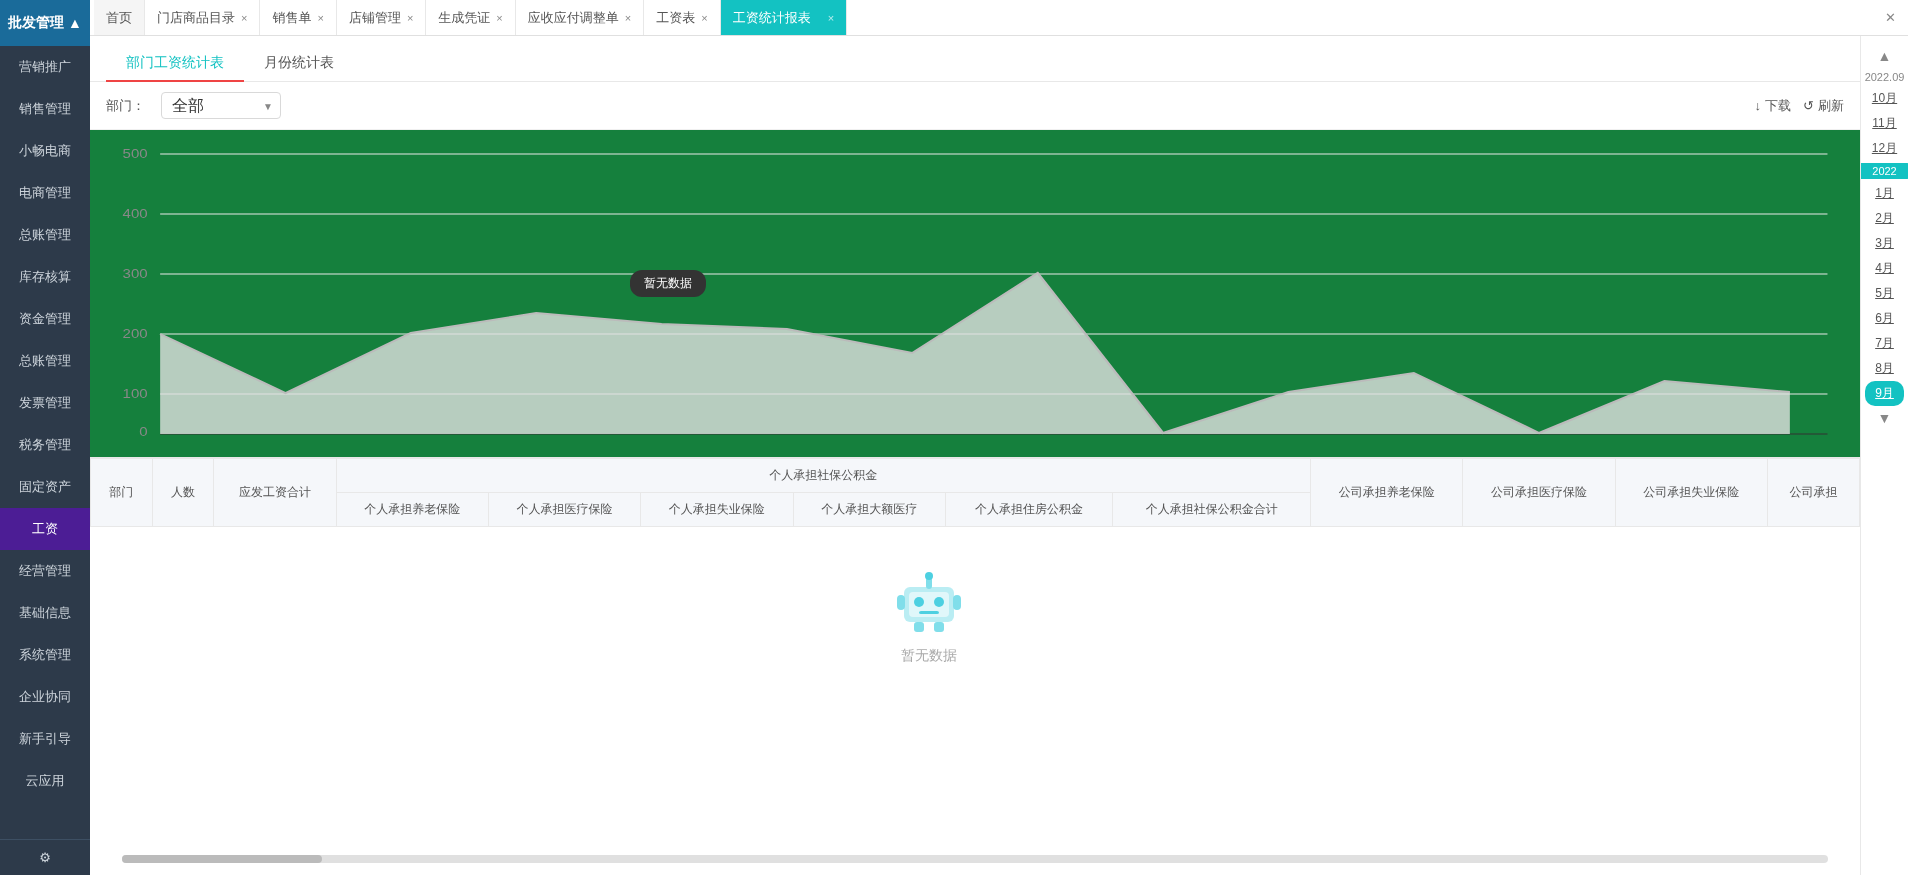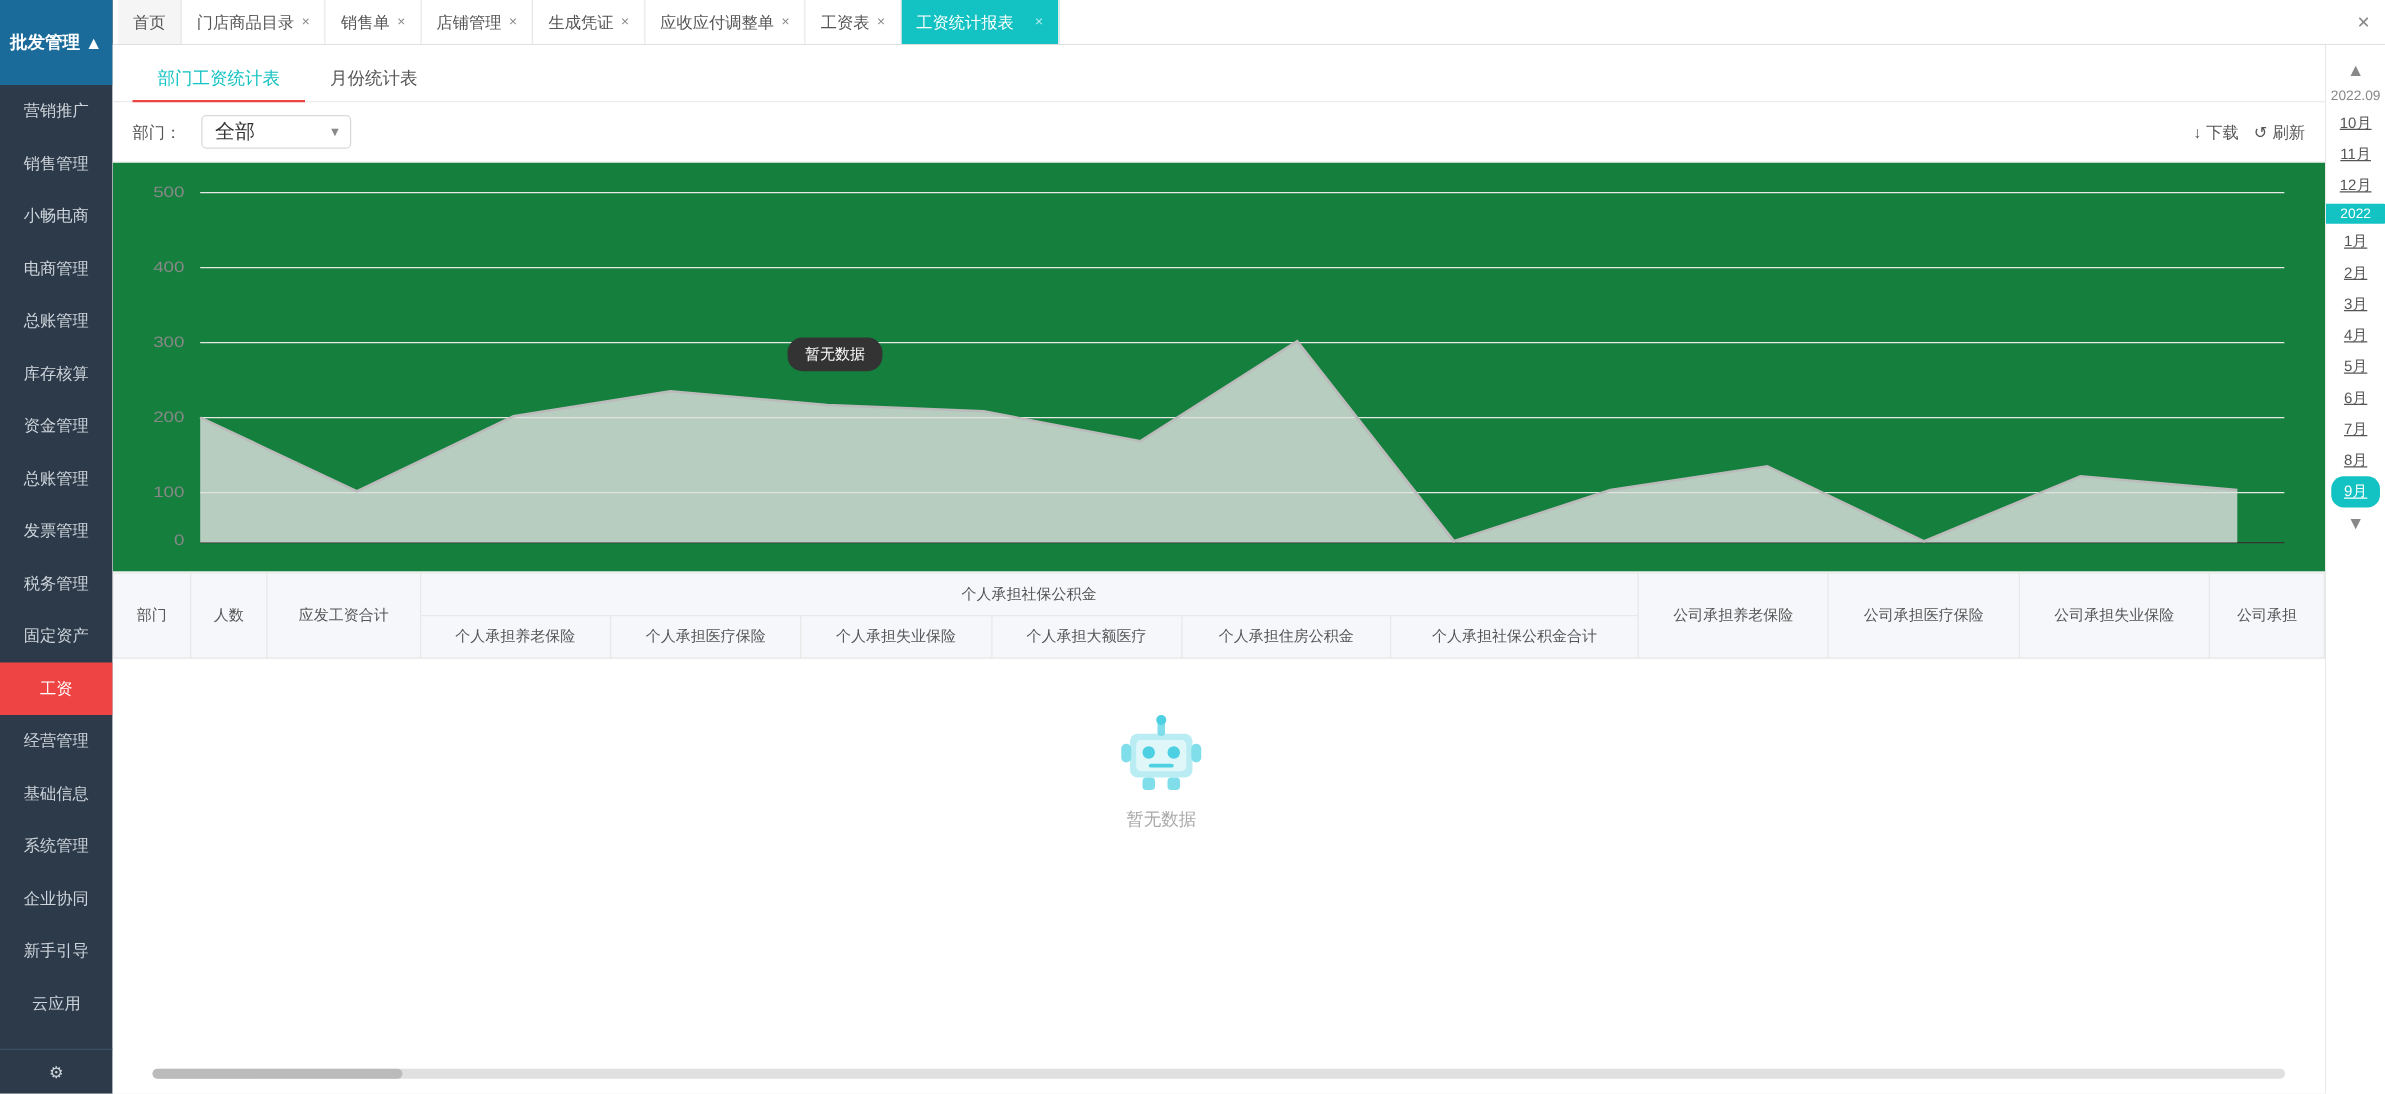--- a/index.html
+++ b/index.html
@@ -11,38 +11,38 @@
       background: #2d3a4a;
       display: flex;
       flex-direction: column;
       height: 100%;
       flex-shrink: 0;
     }
     .sidebar-header {
       background: #1a6b9a;
       color: #fff;
       text-align: center;
-      padding: 25px 5px;
+      padding: 14px 5px;
       font-size: 14px;
       font-weight: bold;
       display: flex;
       align-items: center;
       justify-content: center;
       gap: 4px;
       cursor: pointer;
     }
     .sidebar-item {
       color: #cdd4db;
       text-align: center;
       padding: 12px 5px;
       cursor: pointer;
       font-size: 13px;
       transition: background 0.2s;
     }
-    .sidebar-item.active { background: #ef4444; color: #fff; }
+    .sidebar-item.active { background: #4c1d95; color: #fff; }
     .sidebar-bottom {
       margin-top: auto;
       border-top: 1px solid #3d4f63;
       padding: 10px;
       text-align: center;
       color: #cdd4db;
       cursor: pointer;
     }
 
     

